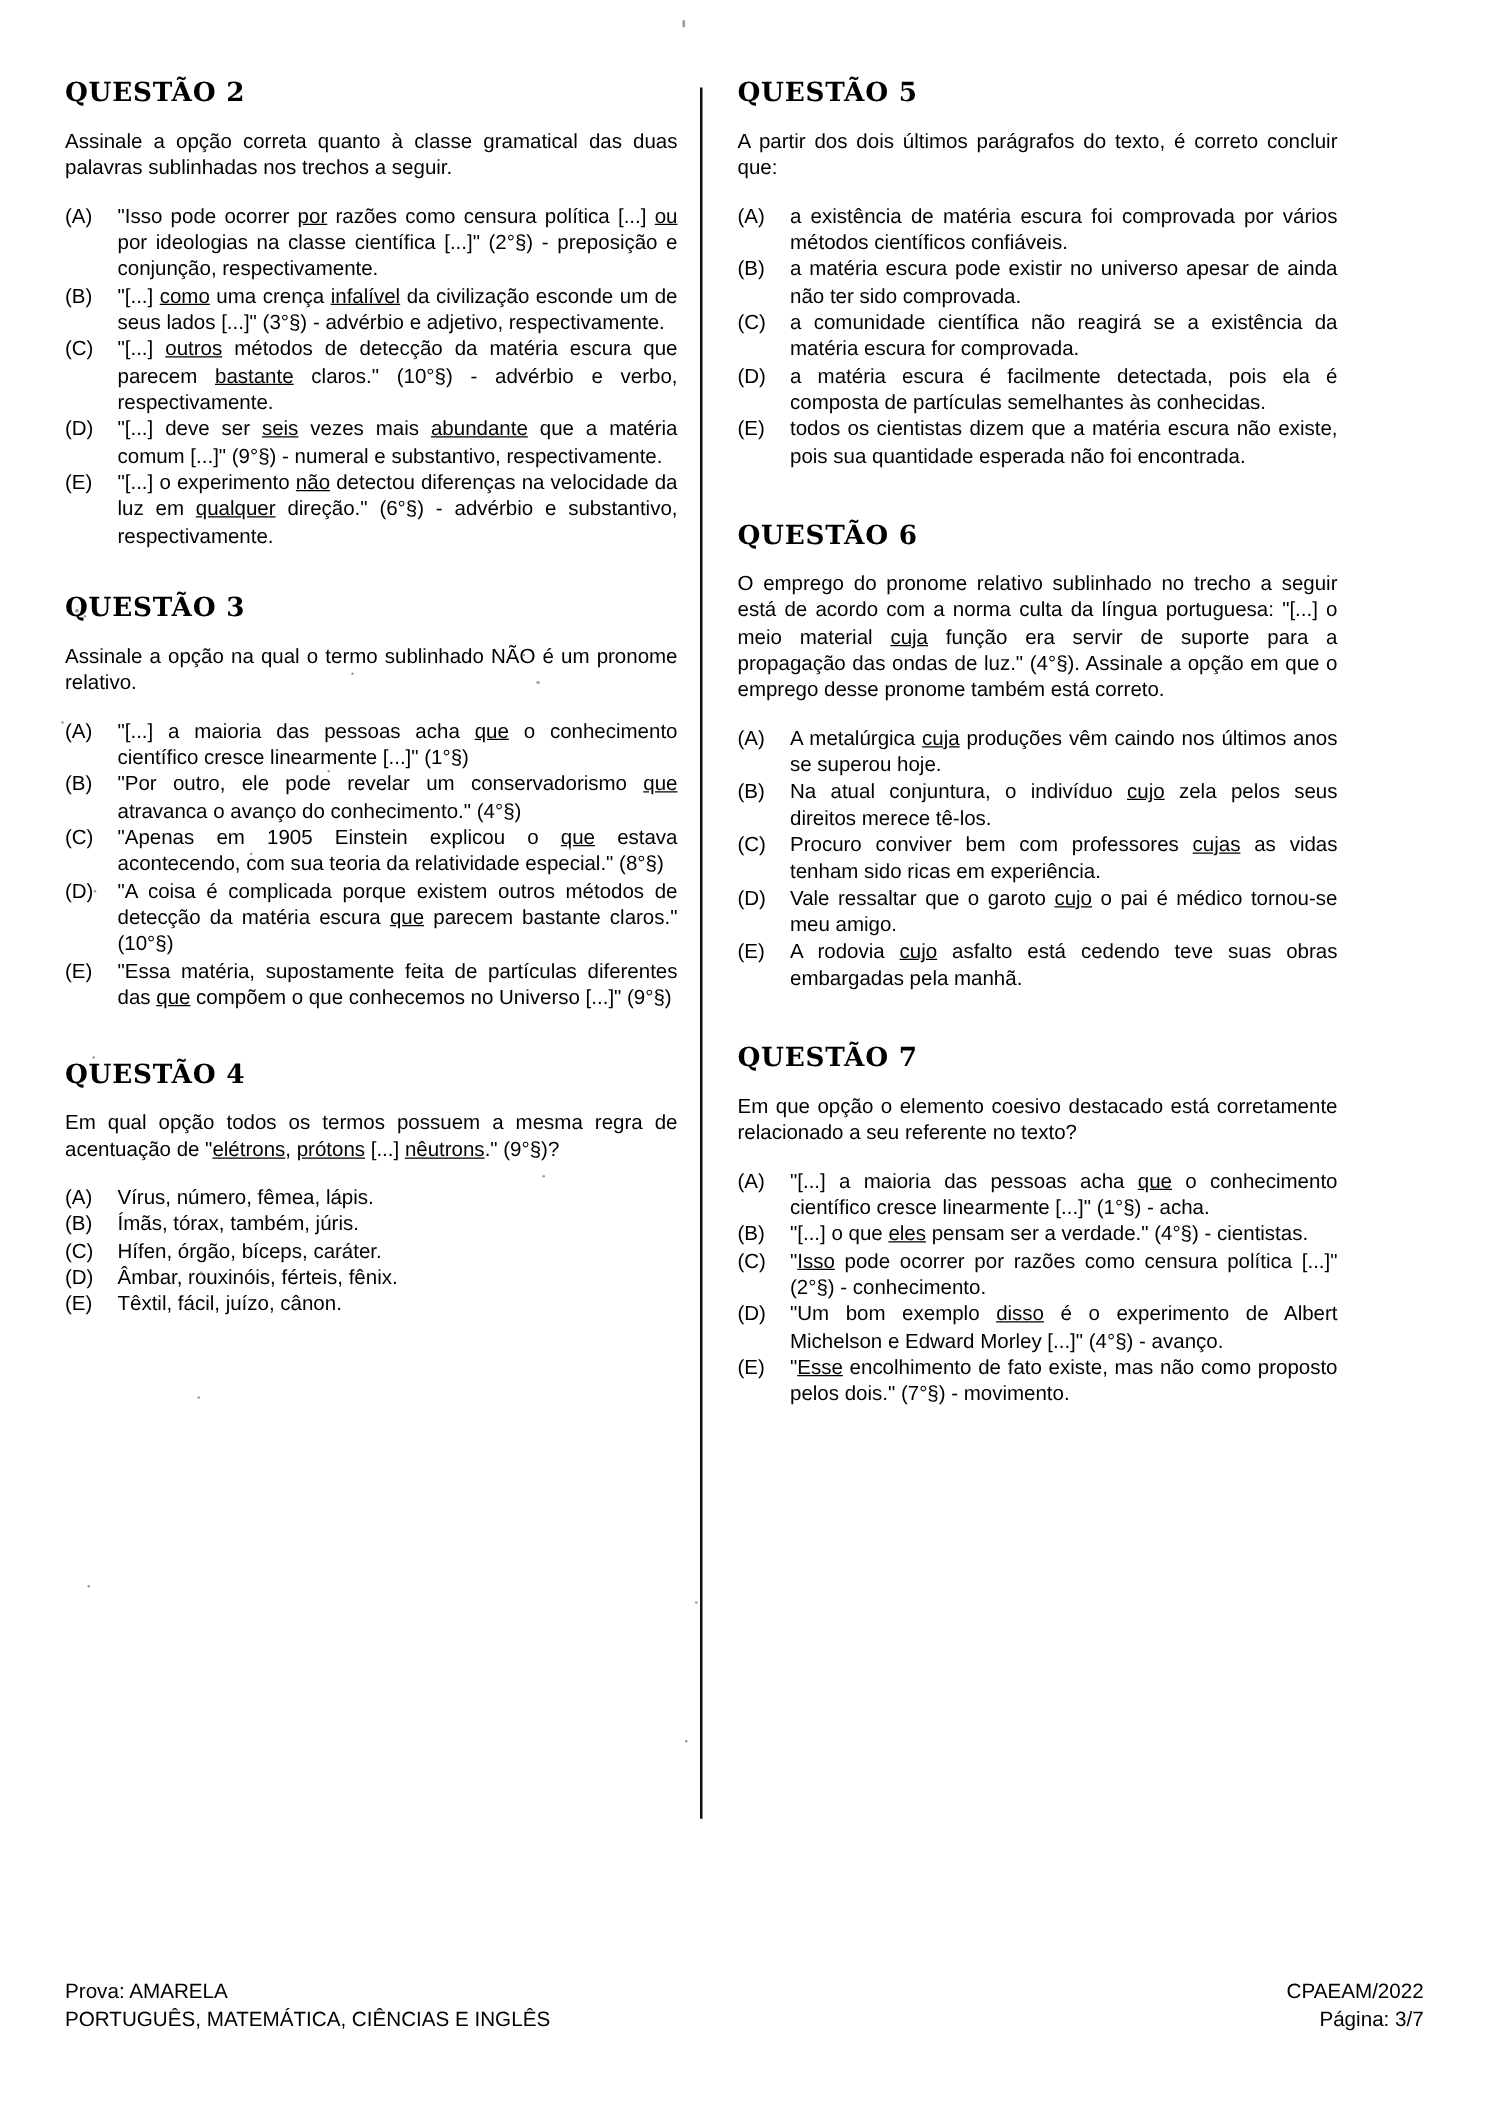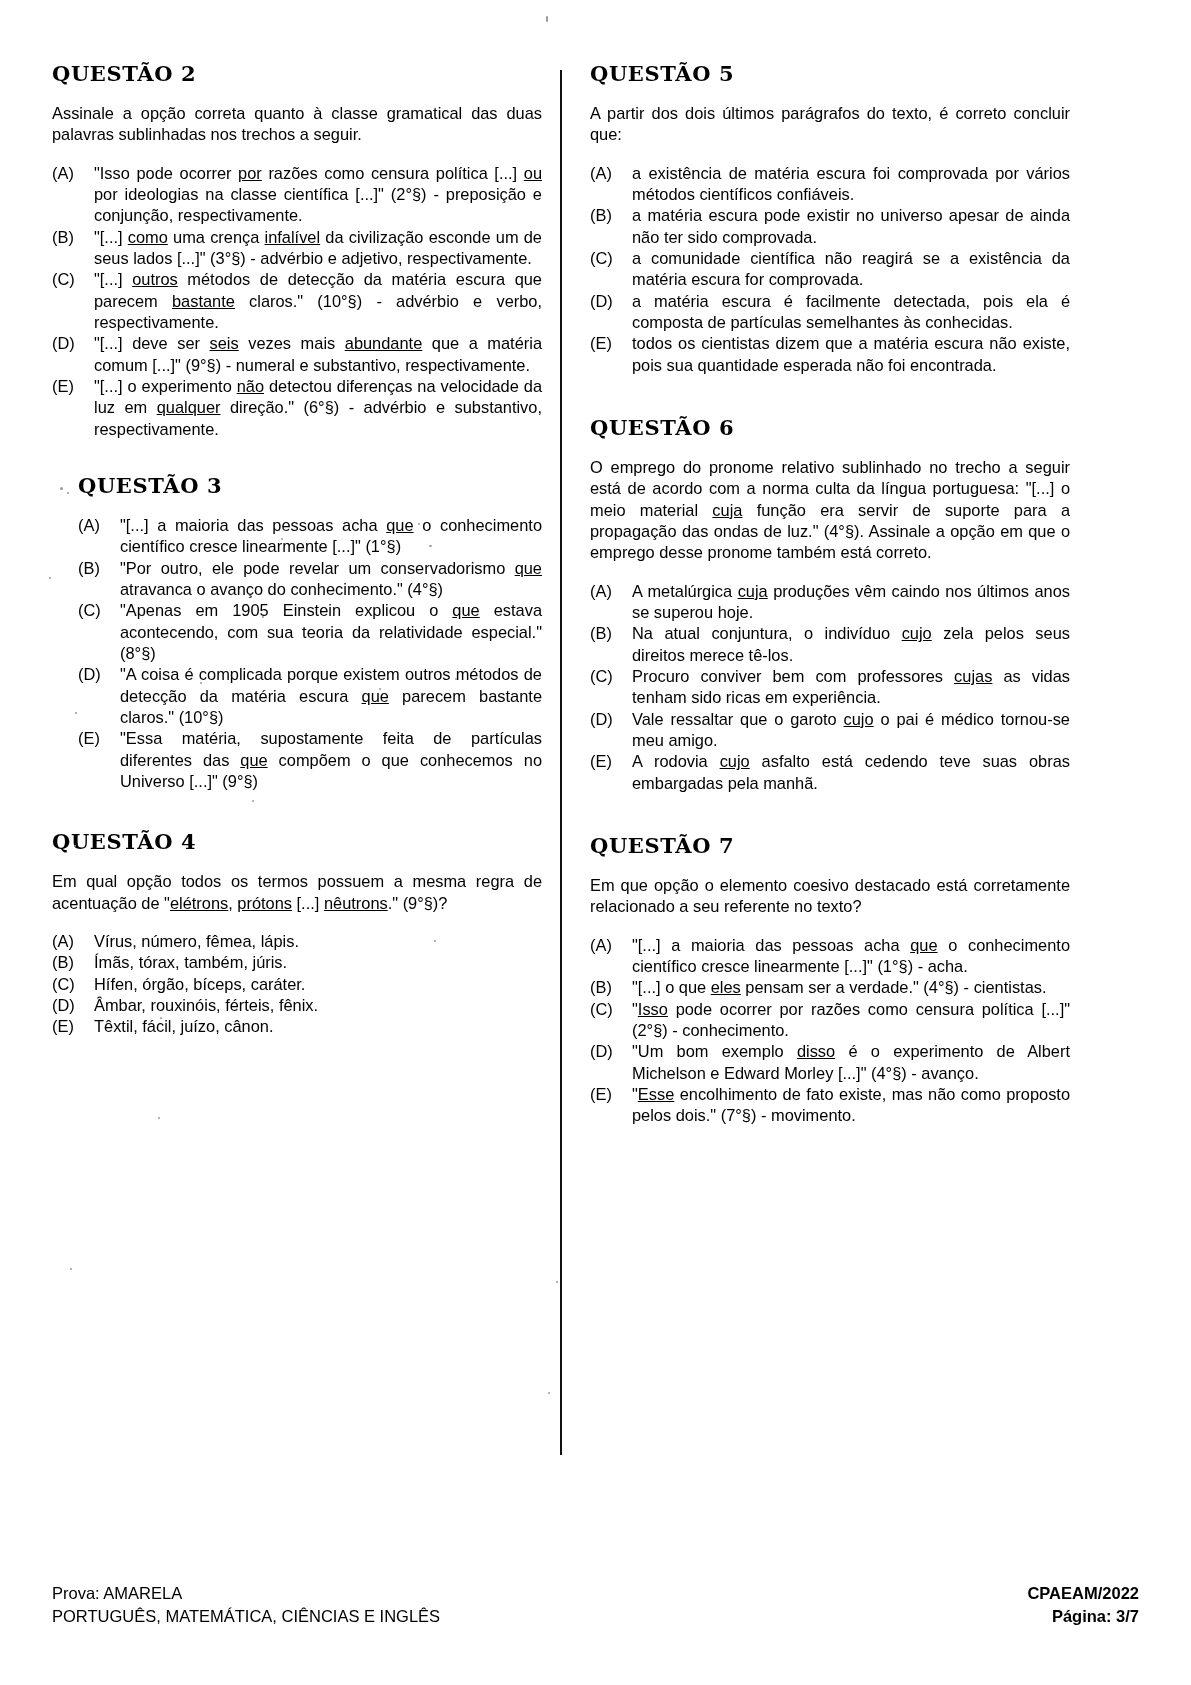--- a/index.html
+++ b/index.html
@@ -92,21 +92,21 @@
     left: 52px;
     right: 52px;
     bottom: 58px;
     display: flex;
     justify-content: space-between;
     align-items: flex-start;
     font-size: 16.5px;
     line-height: 1.35;
   }
   .footer .f-left { text-align: left; }
-  .footer .f-right { text-align: right; font-weight: bold; }
+  .footer .f-right { text-align: right; }
   .footer .f-line { white-space: nowrap; }
 
   .speck { position: absolute; background: #9a9a9a; border-radius: 50%; }
 </style>
 </head>
 <body>
 
 <div class="page">
 
   <div class="columns">
@@ -133,22 +133,23 @@
             <span class="lbl">(D)</span>
             <span class="txt">"[...] deve ser <u>seis</u> vezes mais <u>abundante</u> que a matéria comum [...]" (9°§) - numeral e substantivo, respectivamente.</span>
           </li>
           <li>
             <span class="lbl">(E)</span>
             <span class="txt">"[...] o experimento <u>não</u> detectou diferenças na velocidade da luz em <u>qualquer</u> direção." (6°§) - advérbio e substantivo, respectivamente.</span>
           </li>
         </ol>
       </div>
 
-      <div class="q-block" style="margin-top:34px;margin-left:26px;">
+      <div class="q-block" style="margin-top:34px;">
         <h2 class="qtitle">QUESTÃO  3</h2>
+        <p class="stem">Assinale a opção na qual o termo sublinhado NÃO é um pronome relativo.</p>
         <ol class="options">
           <li>
             <span class="lbl">(A)</span>
             <span class="txt">"[...] a maioria das pessoas acha <u>que</u> o conhecimento científico cresce linearmente [...]" (1°§)</span>
           </li>
           <li>
             <span class="lbl">(B)</span>
             <span class="txt">"Por outro, ele pode revelar um conservadorismo <u>que</u> atravanca o avanço do conhecimento." (4°§)</span>
           </li>
           <li>

